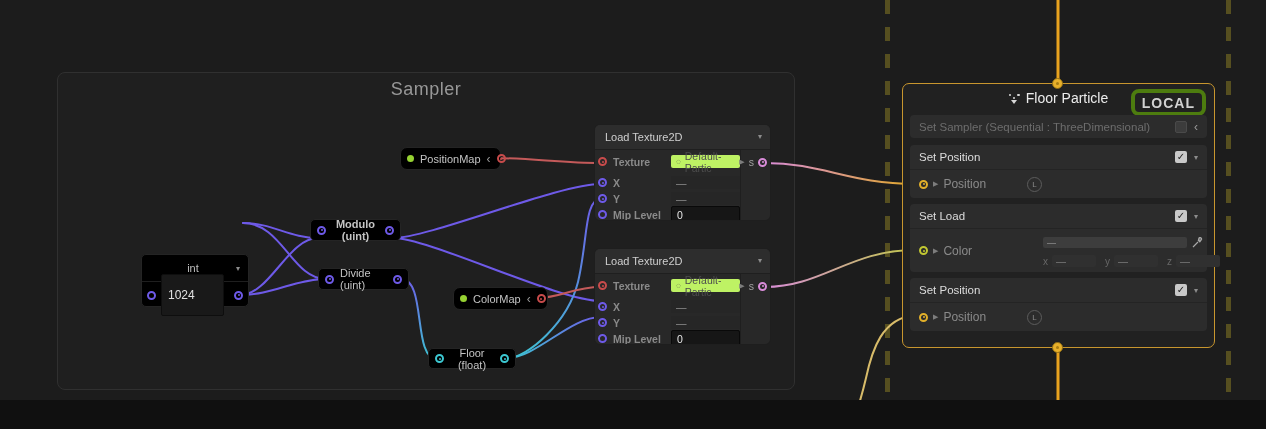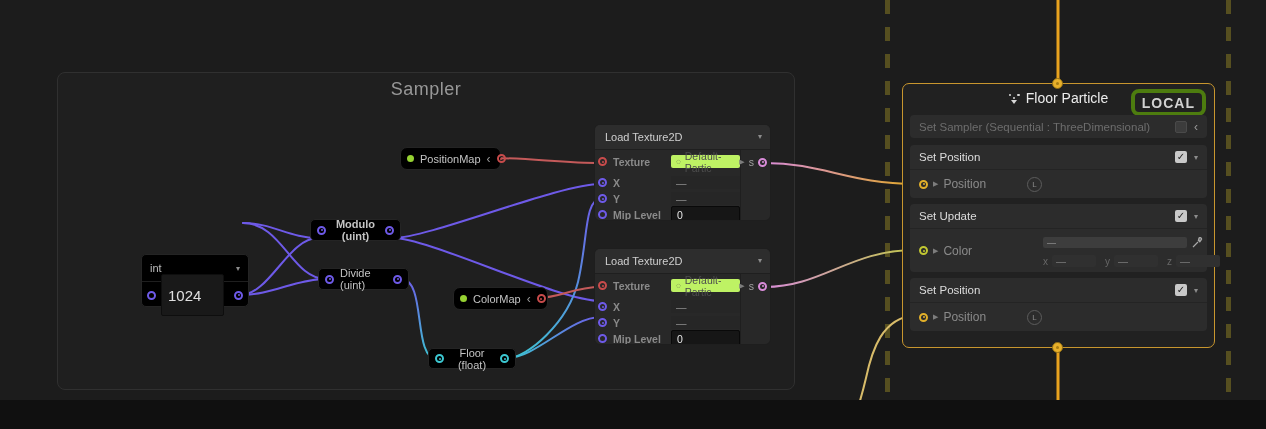--- a/index.html
+++ b/index.html
@@ -17,26 +17,26 @@
   .port{width:9px;height:9px;border-radius:50%;box-sizing:border-box;border:2px solid var(--pc,#6e5ae8);
     position:relative;flex:0 0 auto;}
   .port.dot::after{content:"";position:absolute;left:1.5px;top:1.5px;width:2px;height:2px;border-radius:50%;background:var(--pc);}
   .purple{--pc:#6e5ae8;} .red{--pc:#c84b4b;} .cyan{--pc:#3cc8d2;} .pink{--pc:#d88cd8;}
   .yellow{--pc:#e2b02a;} .ygreen{--pc:#c2c832;}
   .chev{color:#8c8c8c;font-size:8px;flex:0 0 auto;}
   .lt-chev{position:absolute;right:8px;top:7px;color:#8c8c8c;font-size:8px;}
   .collapse{color:#9a9a9a;font-size:12px;line-height:1;}
   .param-dot{width:7px;height:7px;border-radius:50%;background:#96d232;flex:0 0 auto;}
   
-  .int-node{left:141px;top:254px;width:108px;height:53px;}
+  .int-node{left:141px;top:254px;width:108px;height:53px;text-align:center;}
   .int-head{height:26px;display:flex;align-items:center;padding:0 8px;border-bottom:1px solid #1f1f1f;}
   .int-head .lbl{flex:1;color:#bdbdbd;}
   .int-body{height:26px;display:flex;align-items:center;padding:0 5px;gap:5px;}
   .int-field{width:60px;height:16px;background:#191919;border:1px solid #0e0e0e;border-radius:2px;
-    color:#e0e0e0;font-size:15px;display:flex;align-items:center;padding:12px 6px;}
+    color:#e0e0e0;font-size:12px;display:flex;align-items:center;padding:12px 6px;}
   .spacer{flex:1;}
   
   .lt{width:177px;height:97px;background:#282828;border:1px solid #1e1e1e;border-radius:6px;overflow:hidden;}
   .lt-title{height:24px;background:#2d2d2d;border-bottom:1px solid #1f1f1f;display:flex;align-items:center;
     padding:0 10px;color:#cfcfcf;}
   .lt-grid{position:relative;height:72px;}
   .lt-div{position:absolute;top:0;bottom:0;left:145px;width:1px;background:#1f1f1f;}
   .lt-row{position:absolute;left:0;display:flex;align-items:center;gap:6px;height:15px;padding-left:3px;width:142px;}
   .lt-label{color:#8a8a8a;font-size:10.5px;width:52px;flex:0 0 auto;font-weight:bold;}
   .lt-field{flex:1;height:13px;background:#262626;border-radius:2px;color:#8f8f8f;font-size:10.5px;
@@ -284,21 +284,21 @@
       <div class="blk-body" style="height:28px;">
         <span class="port dot yellow"></span>
         <span class="tri">▶</span>
         <span class="port-lbl">Position</span>
         <span class="space-badge">L</span>
       </div>
     </div>
 
     <div class="block" style="top:120px;height:68px;">
       <div class="blk-head">
-        <span class="blk-title">Set Update</span>
+        <span class="blk-title">Set Load</span>
         <span class="checkbox">✓</span>
         <span class="chev">▾</span>
       </div>
       <div class="blk-body" style="height:43px;">
         <span class="port dot ygreen"></span>
         <span class="tri">▶</span>
         <span class="port-lbl">Color</span>
         <span class="swatch">—</span>
         <span class="dropper">
           <svg width="12" height="12" viewBox="0 0 12 12">

